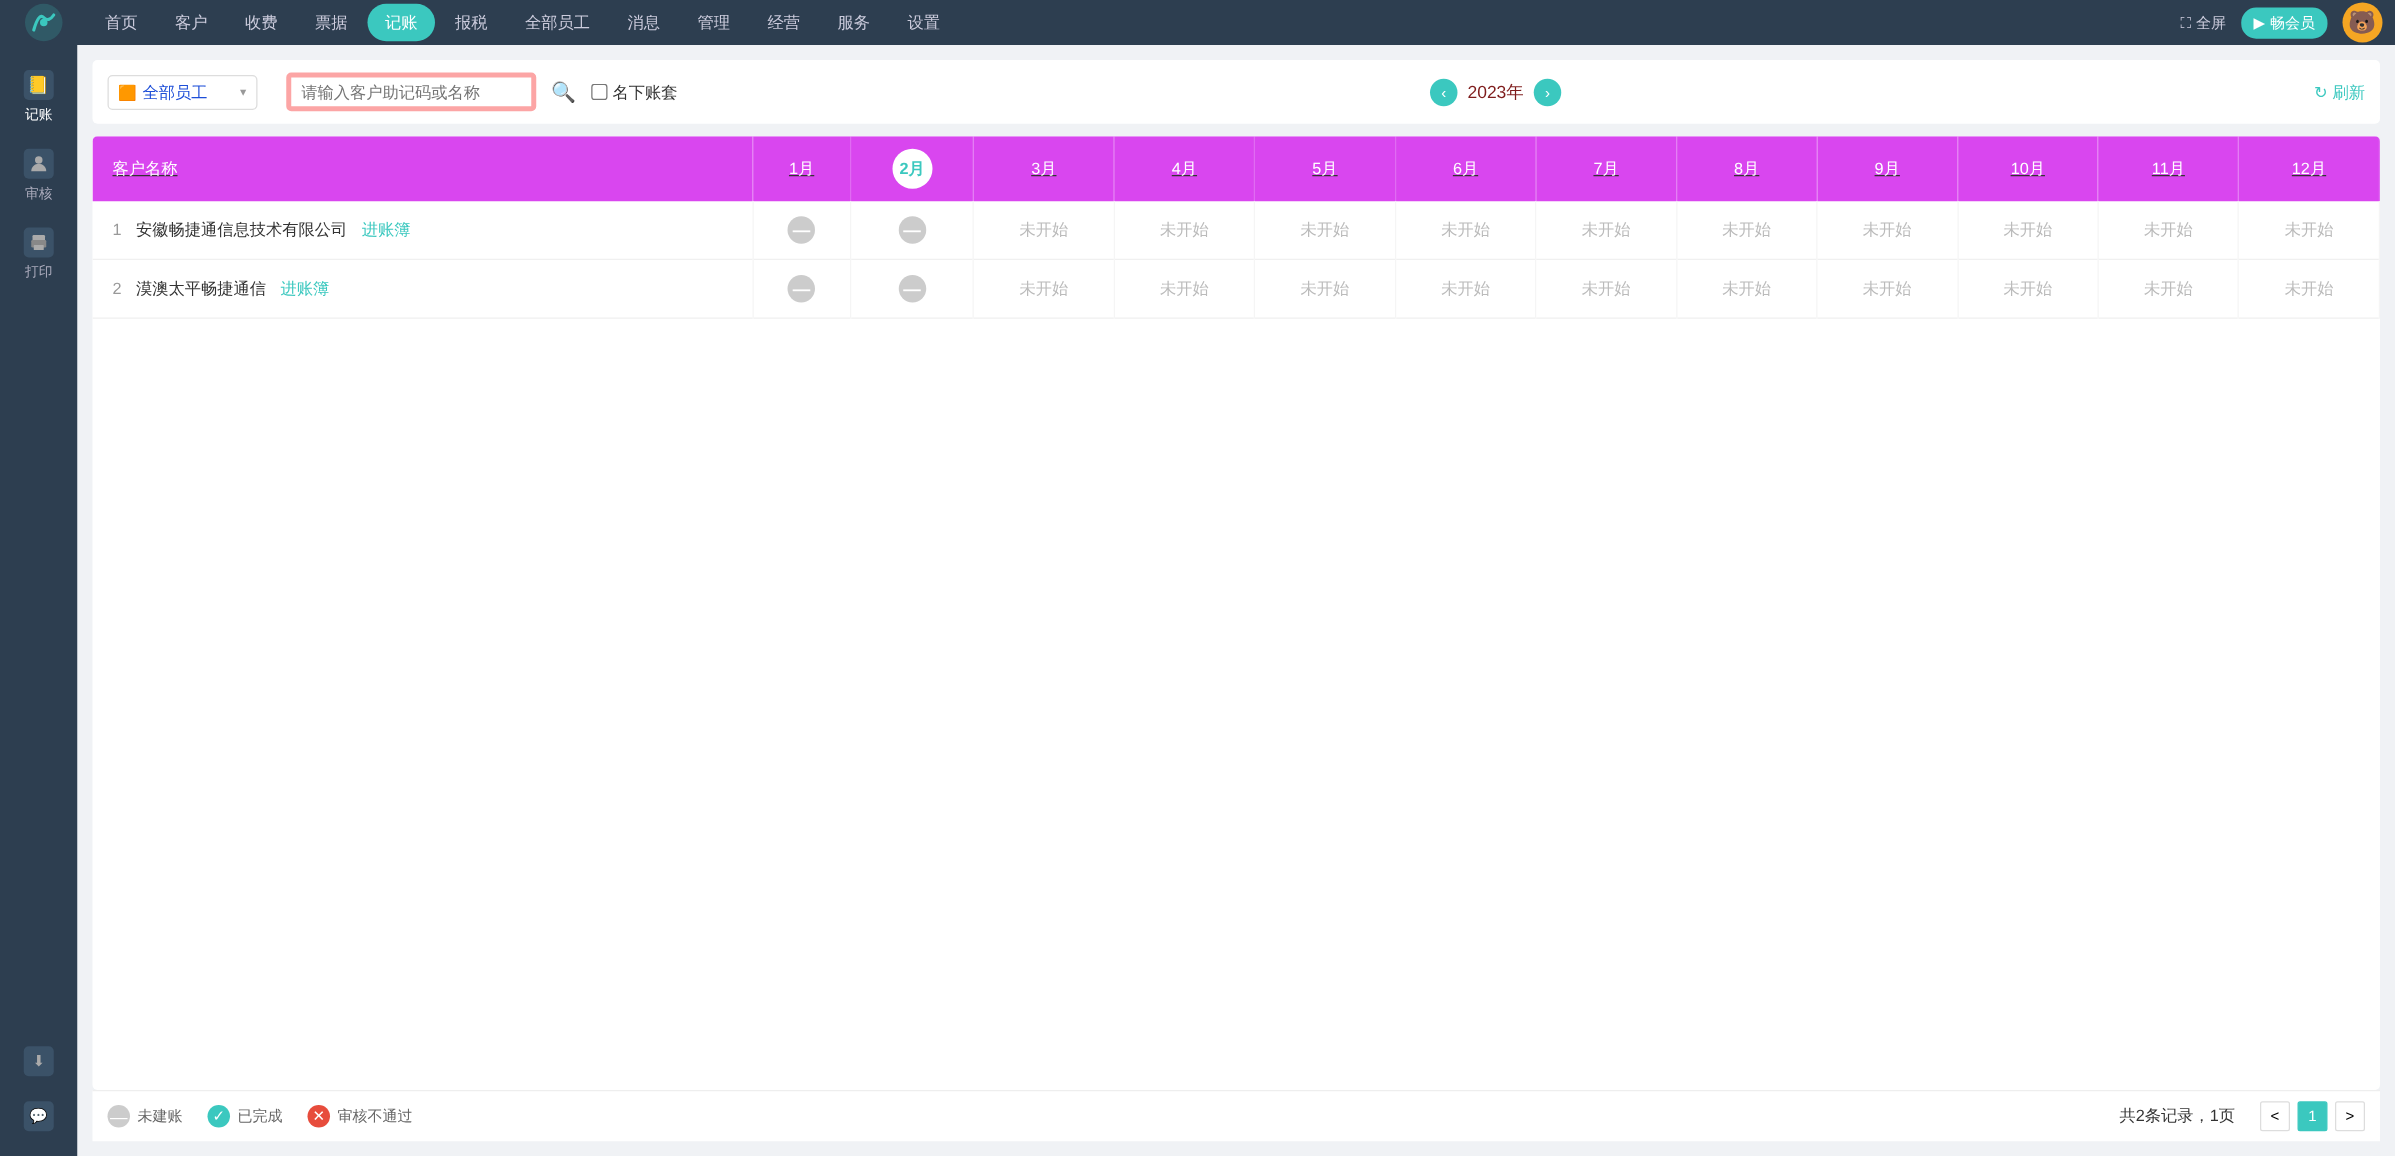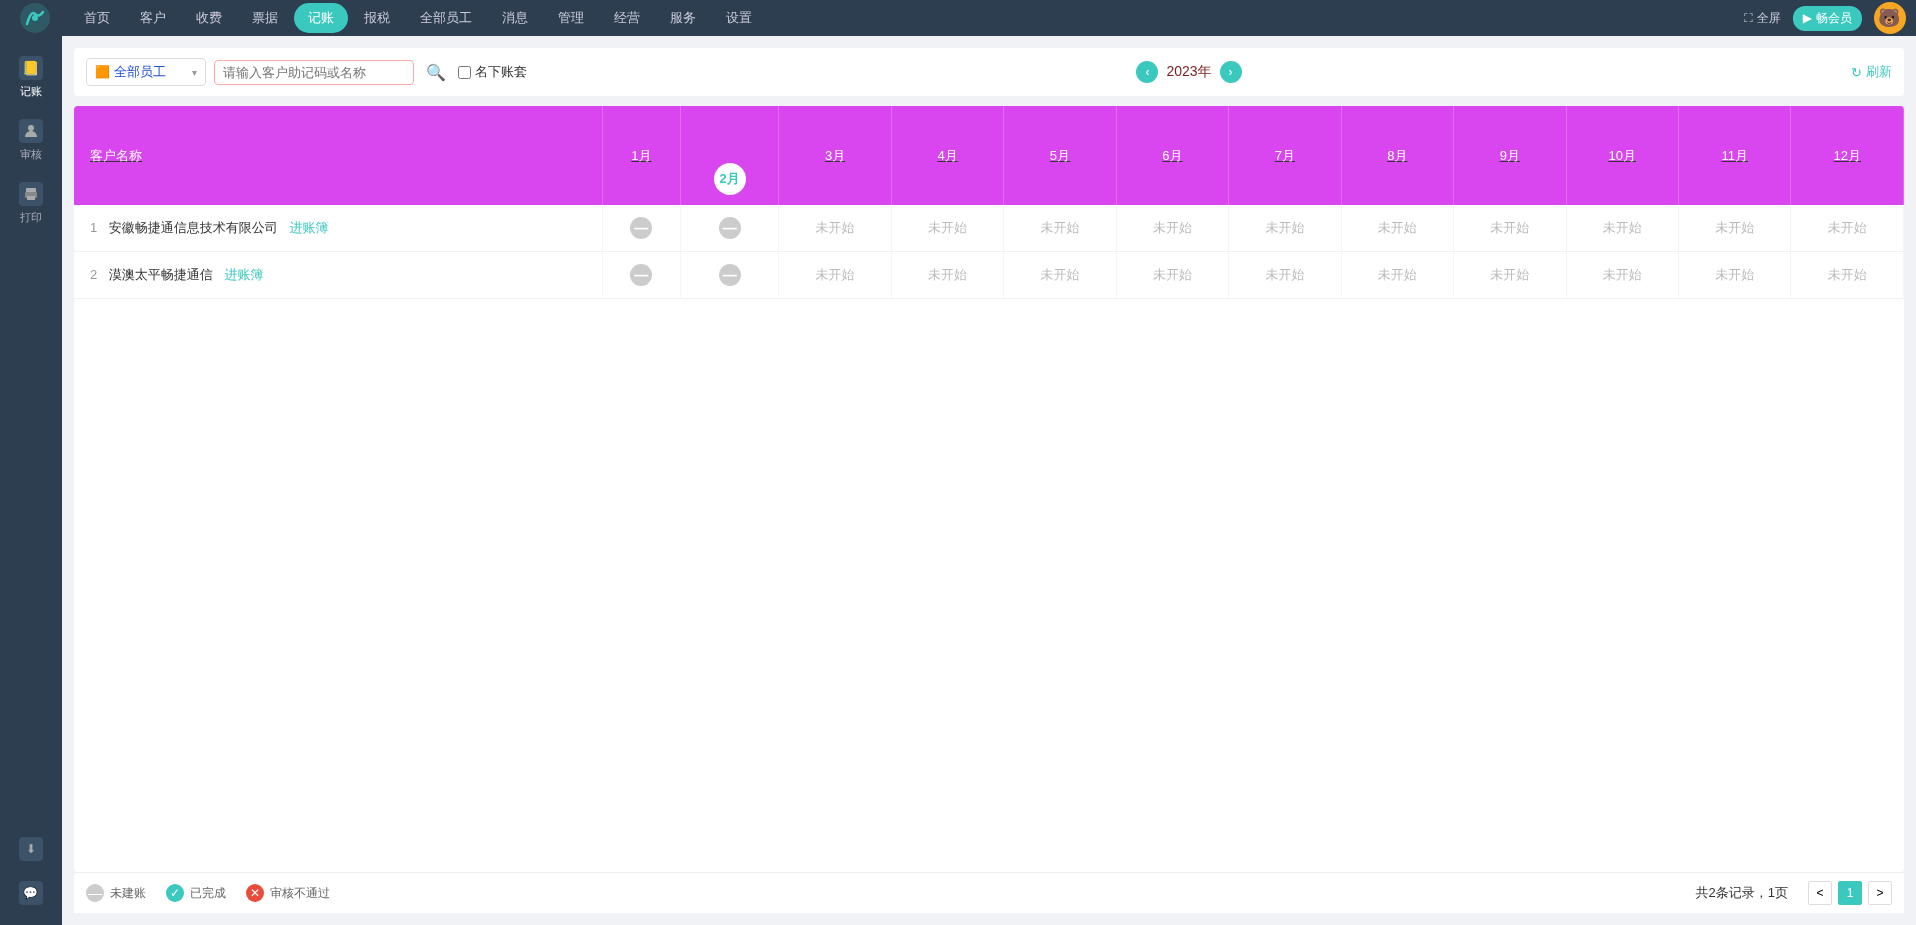--- a/index.html
+++ b/index.html
@@ -29,37 +29,37 @@
 
     
     .content { flex: 1; background: #f0f2f5; padding: 12px; overflow: hidden; display: flex; flex-direction: column; }
 
     
     .toolbar { display: flex; align-items: center; gap: 8px; margin-bottom: 10px; background: #fff; padding: 10px 12px; border-radius: 4px; }
     .employee-select { display: flex; align-items: center; gap: 4px; border: 1px solid #ddd; border-radius: 4px; padding: 4px 8px; background: #fff; cursor: pointer; min-width: 120px; }
     .employee-select-icon { color: #f5a623; font-size: 12px; }
     .employee-select-text { font-size: 13px; color: #1d4ed8; flex: 1; }
     .employee-select-arrow { color: #999; font-size: 10px; }
-    .search-input { border: 1px solid #fca5a5; border-radius: 4px; padding: 4px 8px; font-size: 13px; outline: none; width: 200px; color: #999; }
+    .search-input { border: 4px solid #fca5a5; border-radius: 4px; padding: 4px 8px; font-size: 13px; outline: none; width: 200px; color: #999; margin-left: 15px; }
     .search-btn { background: none; border: none; cursor: pointer; color: #3bc8bf; font-size: 16px; padding: 2px 4px; }
     .checkbox-label { display: flex; align-items: center; gap: 4px; font-size: 13px; color: #333; cursor: pointer; }
     .toolbar-spacer { flex: 1; }
     .year-nav { display: flex; align-items: center; gap: 8px; }
     .year-nav-btn { width: 22px; height: 22px; border-radius: 50%; background: #3bc8bf; color: #fff; border: none; cursor: pointer; font-size: 12px; display: flex; align-items: center; justify-content: center; }
     .year-text { font-size: 14px; color: #7f1d1d; font-weight: 500; }
     .refresh-btn { background: none; border: none; cursor: pointer; color: #3bc8bf; font-size: 13px; display: flex; align-items: center; gap: 4px; }
 
     
     .table-wrapper { flex: 1; background: #fff; border-radius: 4px; overflow: hidden; display: flex; flex-direction: column; }
     .table-scroll { flex: 1; overflow: auto; }
     table { width: 100%; border-collapse: collapse; min-width: 900px; }
     thead tr { background: #d946ef; text-decoration: underline; }
     thead th { color: #fff; padding: 10px 8px; text-align: center; font-weight: 500; font-size: 13px; border-right: 1px solid rgba(255,255,255,0.2); white-space: nowrap; }
     thead th:first-child { text-align: left; padding-left: 16px; min-width: 240px; }
-    .month-circle { display: inline-flex; width: 32px; height: 32px; background: #fff; border-radius: 50%; align-items: center; justify-content: center; color: #3bc8bf; font-weight: 600; font-size: 13px; margin-top: 47px; }
+    .month-circle { display: inline-flex; width: 32px; height: 32px; background: #fff; border-radius: 50%; align-items: center; justify-content: center; color: #3bc8bf; font-weight: 600; font-size: 13px; }
     tbody tr { border-bottom: 1px solid #f0f0f0; padding-left: 44px; }
     tbody td { padding: 12px 8px; text-align: center; font-size: 13px; color: #666; border-right: 1px solid #f5f5f5; }
     tbody td:first-child { text-align: left; padding-left: 16px; color: #333; }
     .row-num { color: #999; margin-right: 8px; }
     .link { color: #3bc8bf; cursor: pointer; text-decoration: none; margin-left: 8px; }
     .status-dash { display: inline-flex; width: 22px; height: 22px; border-radius: 50%; background: #ccc; align-items: center; justify-content: center; color: #fff; font-size: 14px; font-weight: bold; }
     .status-not-started { color: #bbb; font-size: 13px; margin-top: 32px; }
 
     
     .footer { padding: 8px 12px; background: #fff; border-top: 1px solid #eee; display: flex; align-items: center; gap: 20px; }

